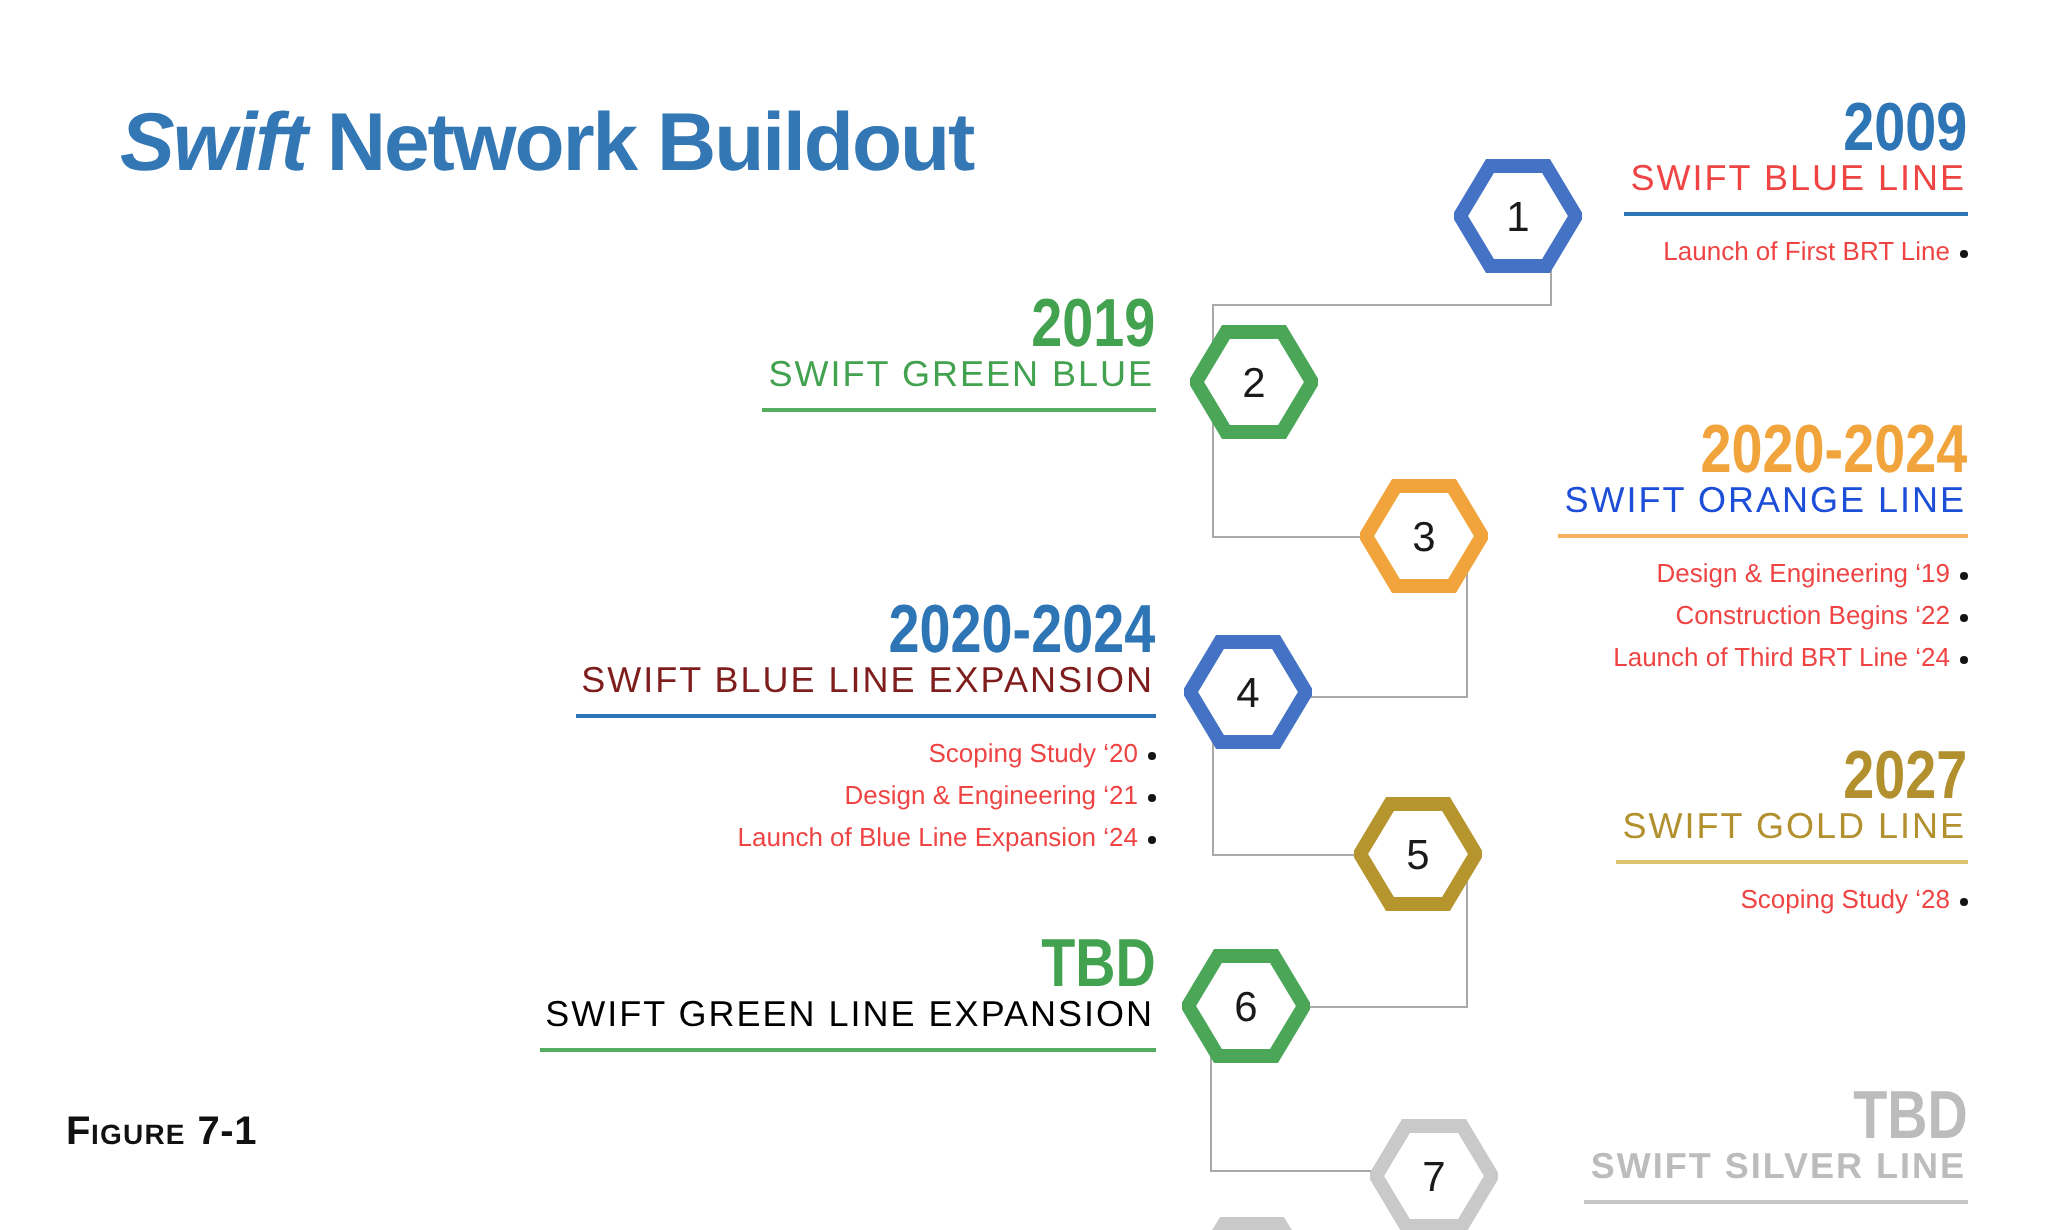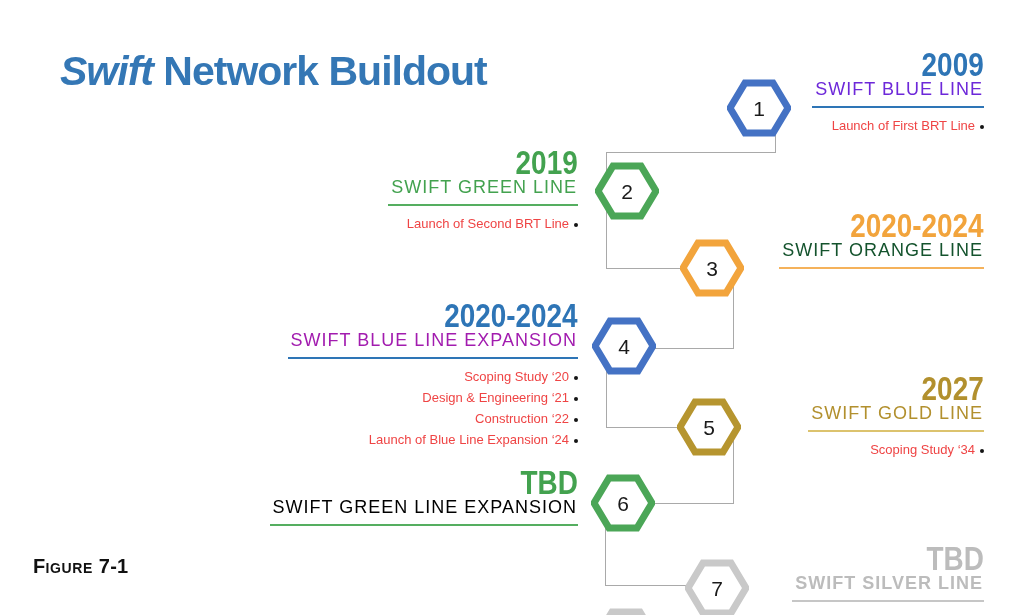--- a/index.html
+++ b/index.html
@@ -54,51 +54,52 @@
       <div class="seg" style="left: 606px; top: 152px; width: 1px; height: 117px; background: rgb(169, 169, 169);"></div>
       <div class="seg" style="left: 606px; top: 268px; width: 85px; height: 1px; background: rgb(169, 169, 169);"></div>
       <div class="seg" style="left: 733px; top: 278px; width: 1px; height: 71px; background: rgb(169, 169, 169);"></div>
       <div class="seg" style="left: 650px; top: 348px; width: 84px; height: 1px; background: rgb(169, 169, 169);"></div>
       <div class="seg" style="left: 606px; top: 347px; width: 1px; height: 81px; background: rgb(169, 169, 169);"></div>
       <div class="seg" style="left: 606px; top: 427px; width: 78px; height: 1px; background: rgb(169, 169, 169);"></div>
       <div class="seg" style="left: 733px; top: 428px; width: 1px; height: 76px; background: rgb(169, 169, 169);"></div>
       <div class="seg" style="left: 651px; top: 503px; width: 83px; height: 1px; background: rgb(169, 169, 169);"></div>
       <div class="seg" style="left: 605px; top: 503px; width: 1px; height: 83px; background: rgb(169, 169, 169);"></div>
       <div class="seg" style="left: 605px; top: 585px; width: 88px; height: 1px; background: rgb(169, 169, 169);"></div>
-      <div class="entry" style="top: 48px; right: 40px;"><div class="year" style="color: rgb(46, 117, 182);">2009</div><br><div class="name" style="color: #6d28d9; border-bottom-color: rgb(46, 117, 182);">SWIFT BLUE LINE</div><div class="bullets">
+      <div class="entry" style="top: 48px; right: 40px;"><div class="year" style="color: rgb(46, 117, 182);">2009</div><br><div class="name" style="color: #ef4444; border-bottom-color: rgb(46, 117, 182);">SWIFT BLUE LINE</div><div class="bullets">
           <div class="bullet"><span>Launch of First BRT Line</span><span class="dot"></span></div>
         </div></div>
       <svg width="64" height="58" viewBox="0 0 64 58" class="hex" style="left: 727px; top: 79px;">
         <polygon points="3,29 18,4 46,4 61,29 46,54 18,54" fill="#ffffff" stroke="#4472C4" stroke-width="7"></polygon>
         <text x="32" y="36.5" text-anchor="middle" font-size="21" fill="#1a1a1a" font-family="&quot;Liberation Sans&quot;, sans-serif">1</text>
       </svg>
-      <div class="entry" style="top: 146px; right: 446px;"><div class="year" style="color: rgb(67, 162, 79);">2019</div><br><div class="name" style="color: rgb(67, 162, 79); border-bottom-color: rgb(85, 174, 96);">SWIFT GREEN LINE</div><div class="bullets">
-          <div class="bullet"><span>Launch of Second BRT Line</span><span class="dot"></span></div>
-        </div></div>
+      <div class="entry" style="top: 146px; right: 446px;"><div class="year" style="color: rgb(67, 162, 79);">2019</div><br><div class="name" style="color: rgb(67, 162, 79); border-bottom-color: rgb(85, 174, 96);">SWIFT GREEN BLUE</div></div>
       <svg width="64" height="58" viewBox="0 0 64 58" class="hex" style="left: 595px; top: 162px;">
         <polygon points="3,29 18,4 46,4 61,29 46,54 18,54" fill="#ffffff" stroke="#4BA657" stroke-width="7"></polygon>
         <text x="32" y="36.5" text-anchor="middle" font-size="21" fill="#1a1a1a" font-family="&quot;Liberation Sans&quot;, sans-serif">2</text>
       </svg>
-      <div class="entry" style="top: 209px; right: 40px;"><div class="year" style="color: rgb(242, 164, 60);">2020-2024</div><br><div class="name" style="color: #14532d; border-bottom-color: rgb(245, 178, 91);">SWIFT ORANGE LINE</div></div>
+      <div class="entry" style="top: 209px; right: 40px;"><div class="year" style="color: rgb(242, 164, 60);">2020-2024</div><br><div class="name" style="color: #1d4ed8; border-bottom-color: rgb(245, 178, 91);">SWIFT ORANGE LINE</div><div class="bullets">
+          <div class="bullet"><span>Design &amp; Engineering ‘19</span><span class="dot"></span></div>
+          <div class="bullet"><span>Construction Begins ‘22</span><span class="dot"></span></div>
+          <div class="bullet"><span>Launch of Third BRT Line ‘24</span><span class="dot"></span></div>
+        </div></div>
       <svg width="64" height="58" viewBox="0 0 64 58" class="hex" style="left: 680px; top: 239px;">
         <polygon points="3,29 18,4 46,4 61,29 46,54 18,54" fill="#ffffff" stroke="#F2A43C" stroke-width="7"></polygon>
         <text x="32" y="36.5" text-anchor="middle" font-size="21" fill="#1a1a1a" font-family="&quot;Liberation Sans&quot;, sans-serif">3</text>
       </svg>
-      <div class="entry" style="top: 299px; right: 446px;"><div class="year" style="color: rgb(46, 117, 182);">2020-2024</div><br><div class="name" style="color: #a21caf; border-bottom-color: rgb(46, 117, 182); margin-left: 12px;">SWIFT BLUE LINE EXPANSION</div><div class="bullets">
+      <div class="entry" style="top: 299px; right: 446px;"><div class="year" style="color: rgb(46, 117, 182);">2020-2024</div><br><div class="name" style="color: #7f1d1d; border-bottom-color: rgb(46, 117, 182); margin-left: 12px;">SWIFT BLUE LINE EXPANSION</div><div class="bullets">
           <div class="bullet"><span>Scoping Study ‘20</span><span class="dot"></span></div>
           <div class="bullet"><span>Design &amp; Engineering ‘21</span><span class="dot"></span></div>
-          <div class="bullet"><span>Construction ‘22</span><span class="dot"></span></div>
           <div class="bullet"><span>Launch of Blue Line Expansion ‘24</span><span class="dot"></span></div>
         </div></div>
       <svg width="64" height="58" viewBox="0 0 64 58" class="hex" style="left: 592px; top: 317px;">
         <polygon points="3,29 18,4 46,4 61,29 46,54 18,54" fill="#ffffff" stroke="#4472C4" stroke-width="7"></polygon>
         <text x="32" y="36.5" text-anchor="middle" font-size="21" fill="#1a1a1a" font-family="&quot;Liberation Sans&quot;, sans-serif">4</text>
       </svg>
       <div class="entry" style="top: 372px; right: 40px;"><div class="year" style="color: rgb(178, 144, 46);">2027</div><br><div class="name" style="color: rgb(178, 144, 46); border-bottom-color: rgb(220, 195, 110);">SWIFT GOLD LINE</div><div class="bullets">
-          <div class="bullet"><span>Scoping Study ‘34</span><span class="dot"></span></div>
+          <div class="bullet"><span>Scoping Study ‘28</span><span class="dot"></span></div>
         </div></div>
       <svg width="64" height="58" viewBox="0 0 64 58" class="hex" style="left: 677px; top: 398px;">
         <polygon points="3,29 18,4 46,4 61,29 46,54 18,54" fill="#ffffff" stroke="#B6952F" stroke-width="7"></polygon>
         <text x="32" y="36.5" text-anchor="middle" font-size="21" fill="#1a1a1a" font-family="&quot;Liberation Sans&quot;, sans-serif">5</text>
       </svg>
       <div class="entry" style="top: 466px; right: 446px;"><div class="year" style="color: rgb(67, 162, 79);">TBD</div><br><div class="name" style="color: #000000; border-bottom-color: rgb(85, 174, 96);">SWIFT GREEN LINE EXPANSION</div></div>
       <svg width="64" height="58" viewBox="0 0 64 58" class="hex" style="left: 591px; top: 474px;">
         <polygon points="3,29 18,4 46,4 61,29 46,54 18,54" fill="#ffffff" stroke="#4BA657" stroke-width="7"></polygon>
         <text x="32" y="36.5" text-anchor="middle" font-size="21" fill="#1a1a1a" font-family="&quot;Liberation Sans&quot;, sans-serif">6</text>
       </svg>

